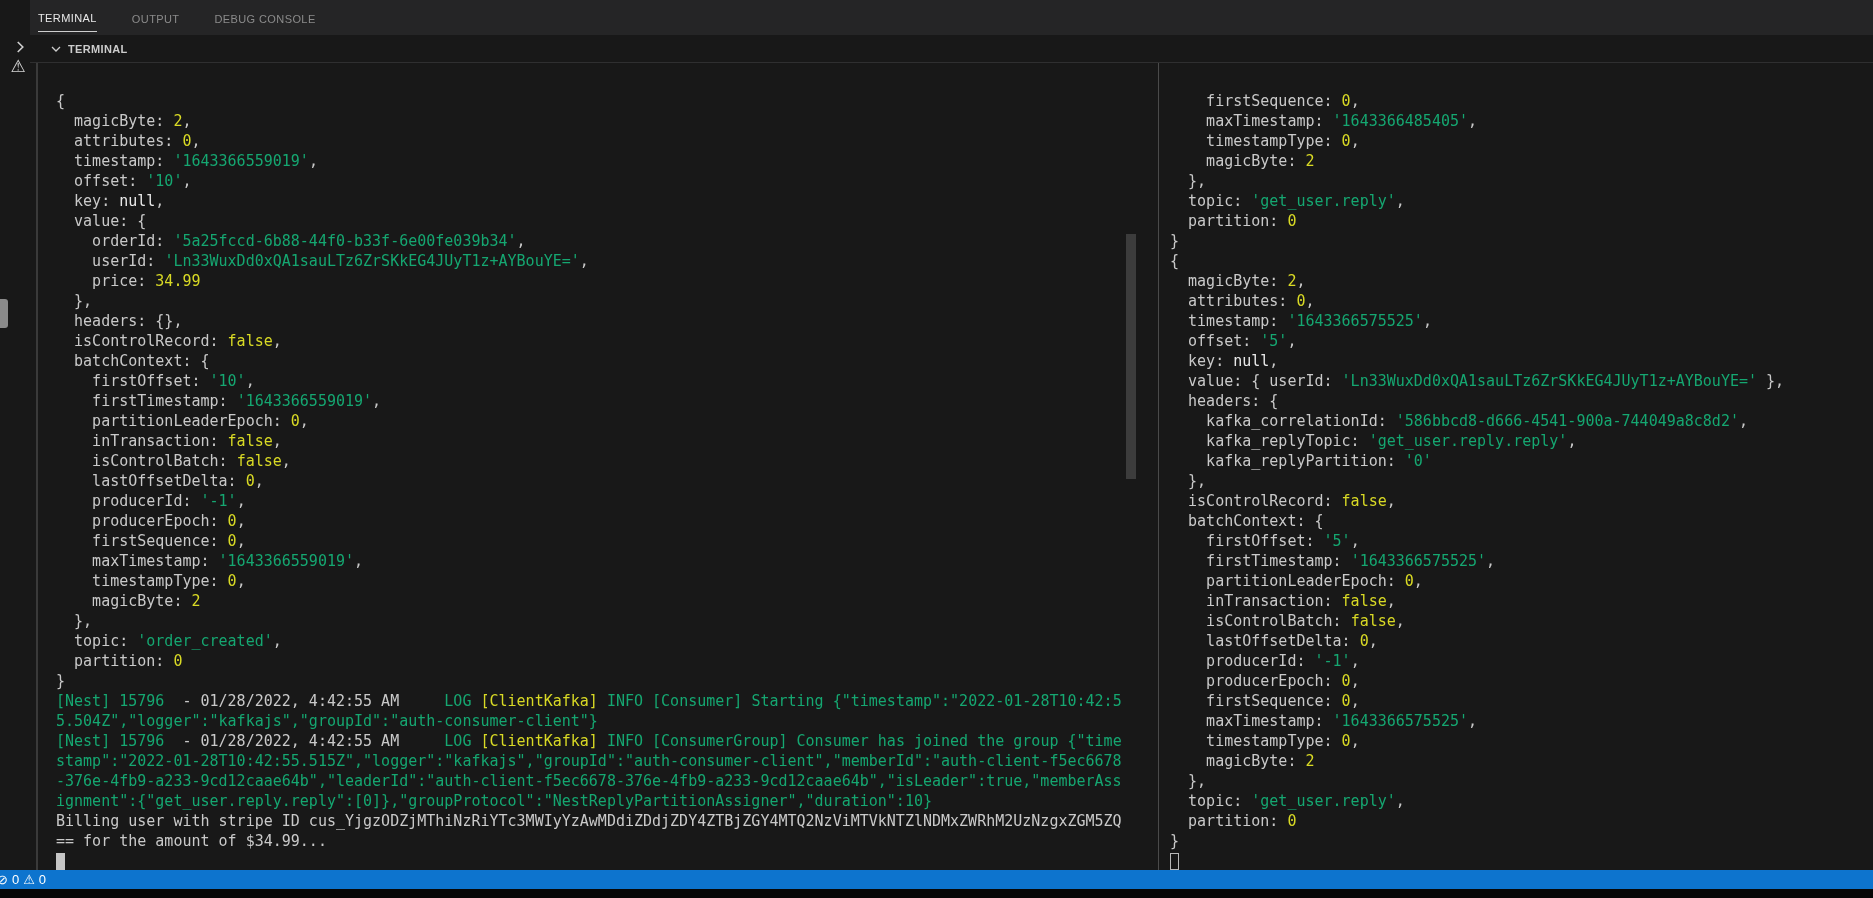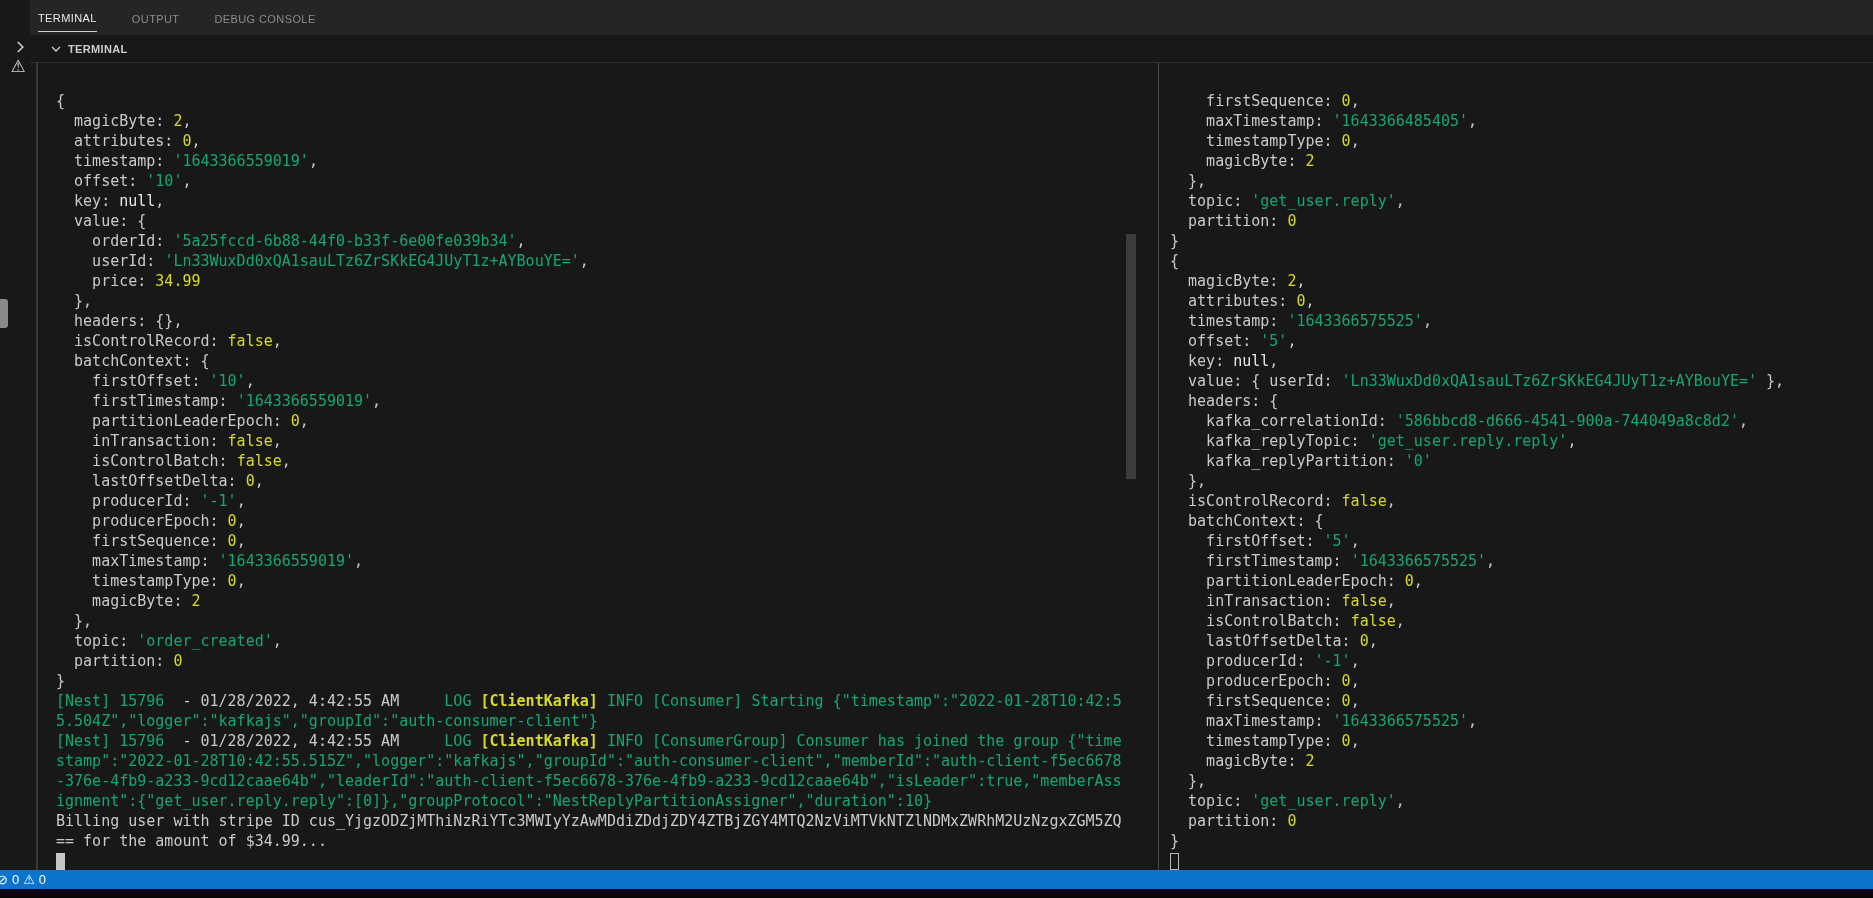--- a/index.html
+++ b/index.html
@@ -33,21 +33,21 @@
   .pane{position:absolute;top:0;bottom:0;overflow:hidden;font-family:"DejaVu Sans Mono",monospace;font-size:15px;line-height:20px;white-space:pre;}
   .pane-left{left:0;width:1096px;padding:28px 0 0 26px;}
   .pane-right{left:1129px;right:0;padding:28px 0 0 11px;}
   .pane-divider{position:absolute;left:1128px;top:0;bottom:0;width:1px;background:var(--divider);}
   .scrollbar{position:absolute;left:1096px;top:171px;width:10px;height:245px;background:rgba(121,121,121,0.38);}
 
   .tline{height:20px;}
   .c-w{color:var(--white);}
   .c-g{color:var(--green);}
   .c-y{color:var(--yellow);}
-  .c-yb{color:var(--yellow);font-weight:bold;}
+  .c-yb{color:var(--yellow);font-weight:normal;}
   .c-nb{color:var(--boldwhite);font-weight:normal;}
   .c-cursor_block{display:inline-block;width:9px;height:17px;background:#c6c6c6;vertical-align:middle;}
   .c-cursor_outline{display:inline-block;width:9px;height:17px;border:1px solid #b9b9b9;vertical-align:middle;}
 
   
   .statusbar{position:absolute;left:0;top:870px;width:100%;height:19px;background:var(--status_blue);color:var(--status_text);display:flex;align-items:center;overflow:hidden;z-index:10;}
   .status-problems{display:flex;align-items:center;gap:4px;font-size:13px;margin-left:-9px;padding:0 6px;height:100%;cursor:pointer;}
   .status-problems .ico{font-size:13px;}
   .bottom-strip{position:absolute;left:0;top:889px;width:100%;height:9px;background:#070707;}
 </style>

